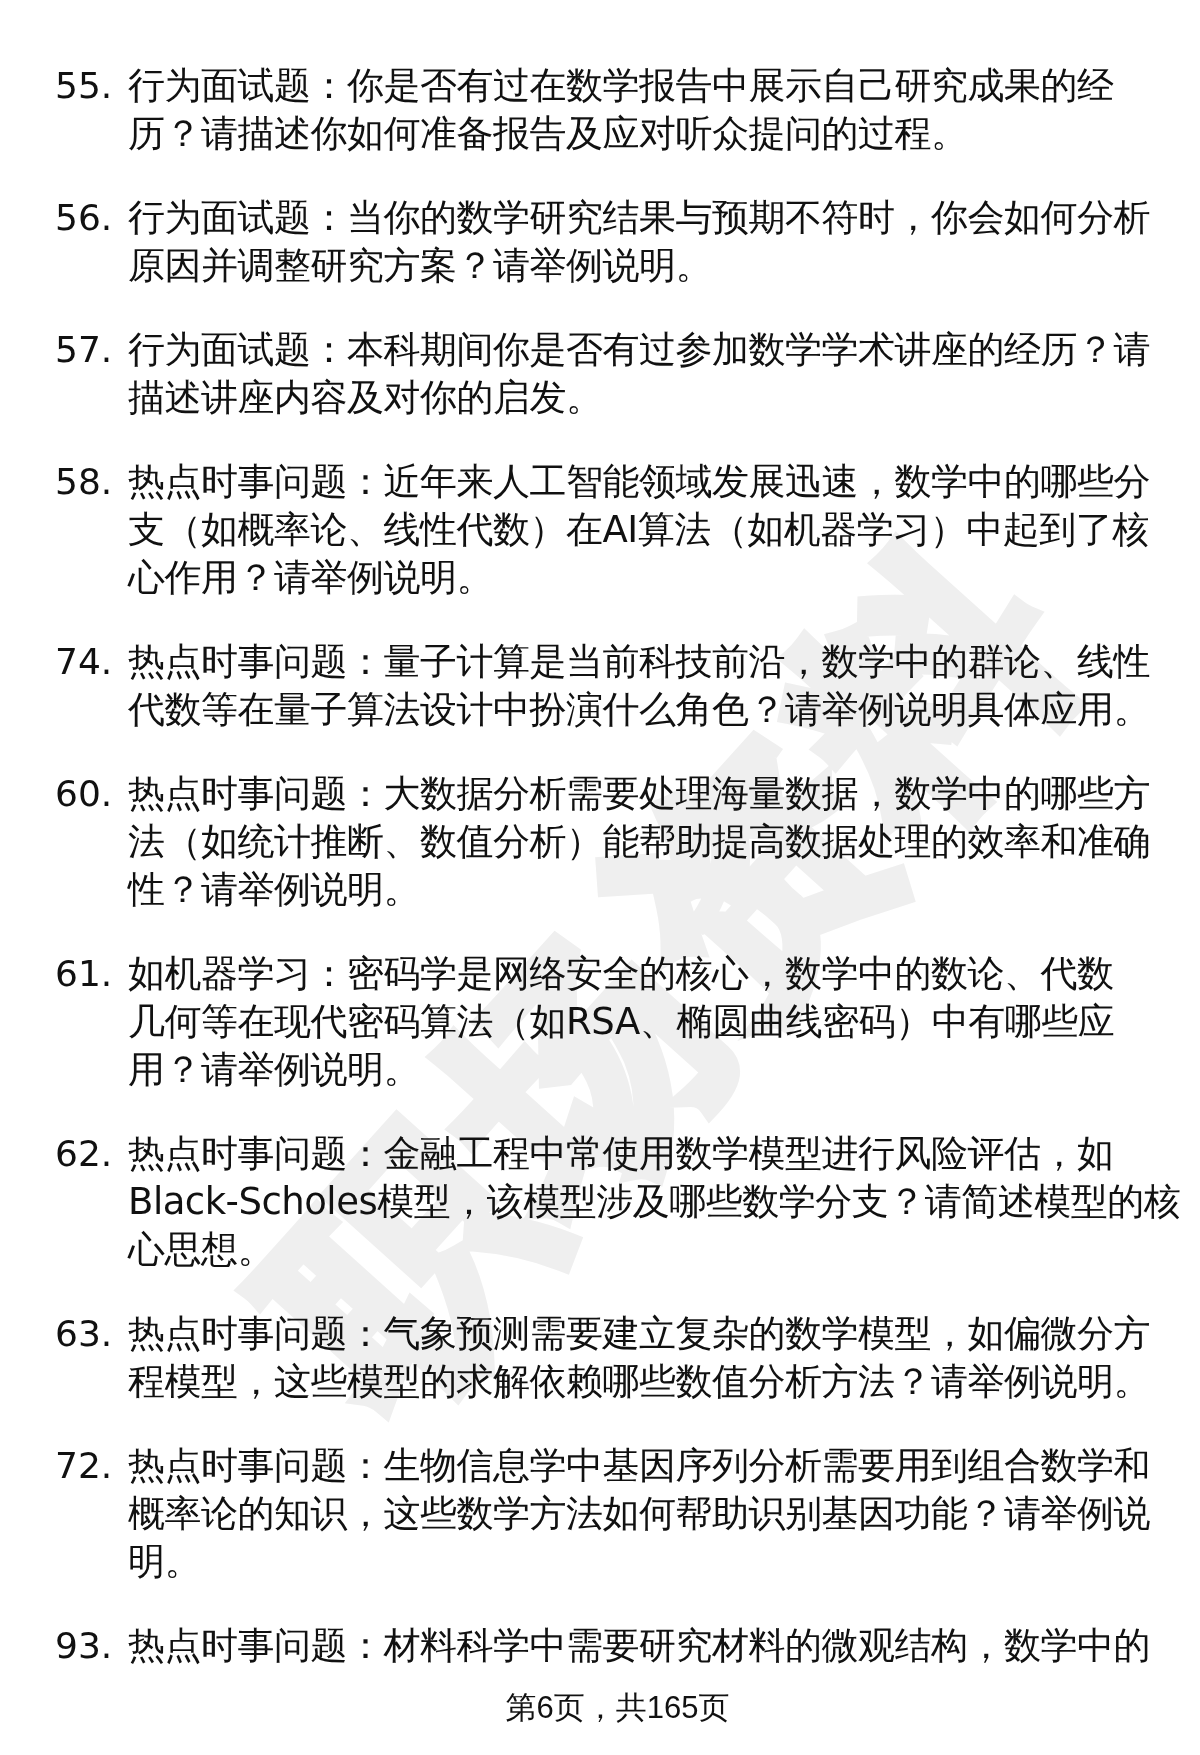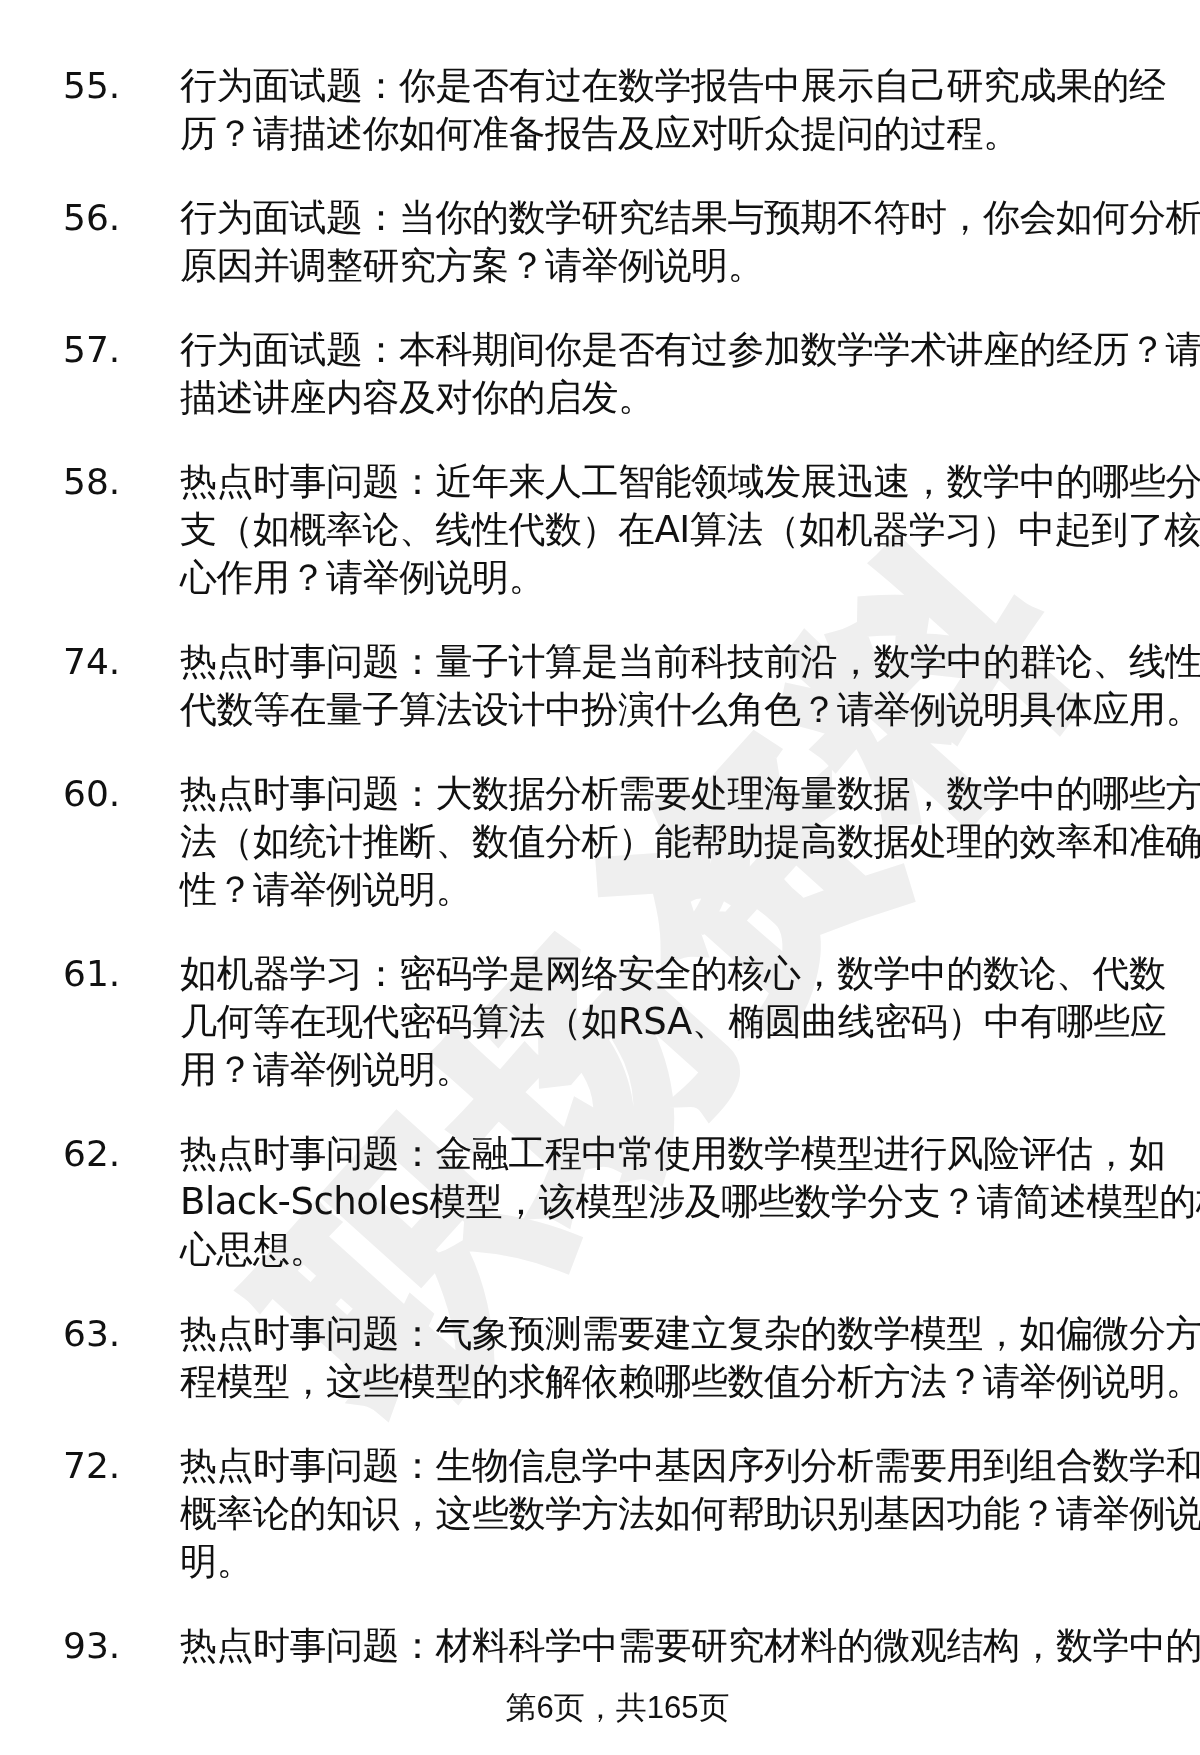--- a/index.html
+++ b/index.html
@@ -31,42 +31,40 @@
     z-index: 0;
     pointer-events: none;
     user-select: none;
   }
   .doc {
     position: absolute;
     left: 0;
     top: 62px;
     width: 1096px;
     z-index: 1;
-    padding-left: 8px;
   }
   .q-item {
     position: relative;
     margin-bottom: 36px;
     padding-left: 128px;
   }
   .q-num {
     position: absolute;
     left: 55px;
     top: 0;
     font-size: 36px;
     line-height: 48px;
     white-space: nowrap;
   }
   .q-line {
     display: block;
     font-size: 37px;
     line-height: 48px;
     white-space: nowrap;
     letter-spacing: -0.5px;
-    margin-left: 44px;
   }
   .footer {
     position: absolute;
     left: 0;
     top: 1688px;
     width: 1235px;
     text-align: center;
     font-family: "Liberation Sans", sans-serif;
     font-size: 31px;
     line-height: 40px;

